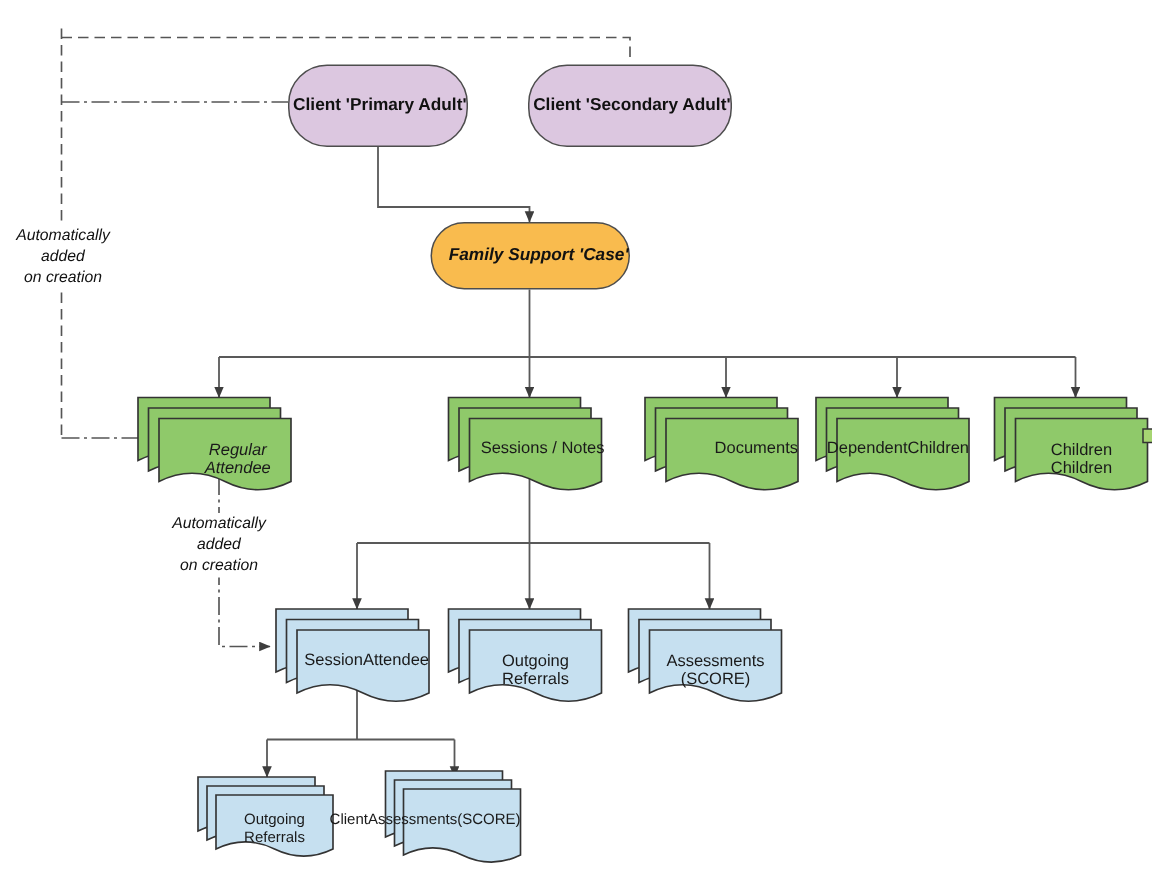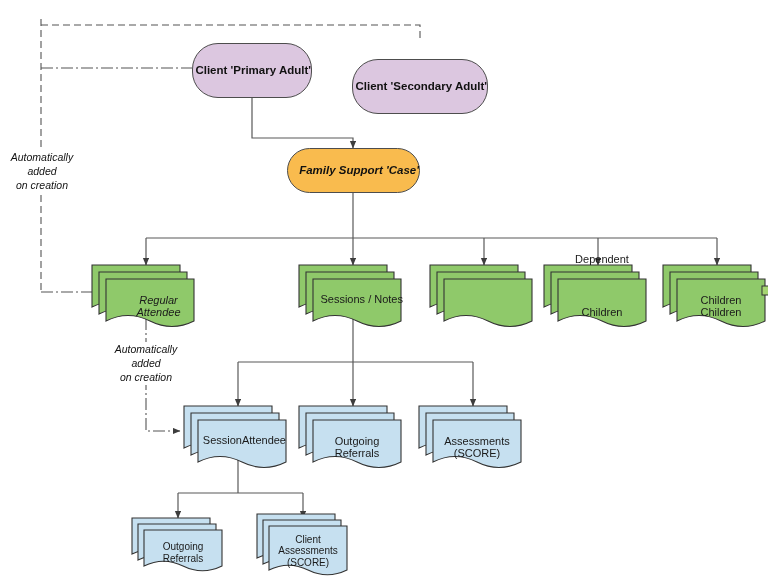--- a/index.html
+++ b/index.html
@@ -89,21 +89,21 @@
   <div class="note white-bg" style="left:103px;top:342px;width:86px;">
     <div>Automatically</div>
     <div>added</div>
     <div>on creation</div>
   </div>
 
   <div class="node term purple" style="left:192px;top:43px;width:120px;height:55px;">
     <span class="lbl">Client 'Primary Adult'</span>
   </div>
 
-  <div class="node term purple" style="left:352px;top:43px;width:136px;height:55px;margin-top:16px;">
+  <div class="node term purple" style="left:352px;top:43px;width:136px;height:55px;">
     <span class="lbl">Client 'Secondary Adult'</span>
   </div>
 
   <div class="node term orange" style="left:287px;top:148px;width:133px;height:45px;">
     <span class="lbl">Family Support 'Case'</span>
   </div>
 
   <svg class="layer">
     <defs>
       
@@ -167,22 +167,25 @@
 
   <div class="node doc" style="left:106px;top:279px;width:105px;height:40px;flex-direction:column;font-style:italic;">
     <span class="lbl">Regular</span>
     <span class="lbl">Attendee</span>
   </div>
 
   <div class="node doc" style="left:311px;top:279px;width:92px;height:40px;">
     <span class="lbl">Sessions / Notes</span>
   </div>
 
-
-  <div class="node doc" style="left:558px;top:279px;width:88px;height:40px;flex-direction:column;gap:41px;">
+  <div class="node doc" style="left:444px;top:279px;width:88px;height:40px;">
+    <span class="lbl">Documents</span>
+  </div>
+
+  <div class="node doc" style="left:558px;top:279px;width:88px;height:40px;flex-direction:row;">
     <span class="lbl">Dependent</span>
     <span class="lbl">Children</span>
   </div>
 
   <div class="node doc" style="left:677px;top:279px;width:88px;height:40px;flex-direction:column;">
     <span class="lbl">Children</span>
     <span class="lbl">Children</span>
   </div>
 
   <div class="node doc" style="left:198px;top:420px;width:88px;height:40px;flex-direction:row;">
@@ -198,19 +201,19 @@
   <div class="node doc" style="left:433px;top:420px;width:88px;height:40px;flex-direction:column;">
     <span class="lbl">Assessments</span>
     <span class="lbl">(SCORE)</span>
   </div>
 
   <div class="node doc" style="left:144px;top:530px;width:78px;height:34px;flex-direction:column;font-size:10px;">
     <span class="lbl" style="font-size:10px;">Outgoing</span>
     <span class="lbl" style="font-size:10px;">Referrals</span>
   </div>
 
-  <div class="node doc" style="left:269px;top:526px;width:78px;height:42px;flex-direction:column;">
+  <div class="node doc" style="left:269px;top:526px;width:78px;height:42px;flex-direction:row;">
     <span class="lbl" style="font-size:10px;">Client</span>
     <span class="lbl" style="font-size:10px;">Assessments</span>
     <span class="lbl" style="font-size:10px;">(SCORE)</span>
   </div>
 
 </div>
 
 </body></html>

